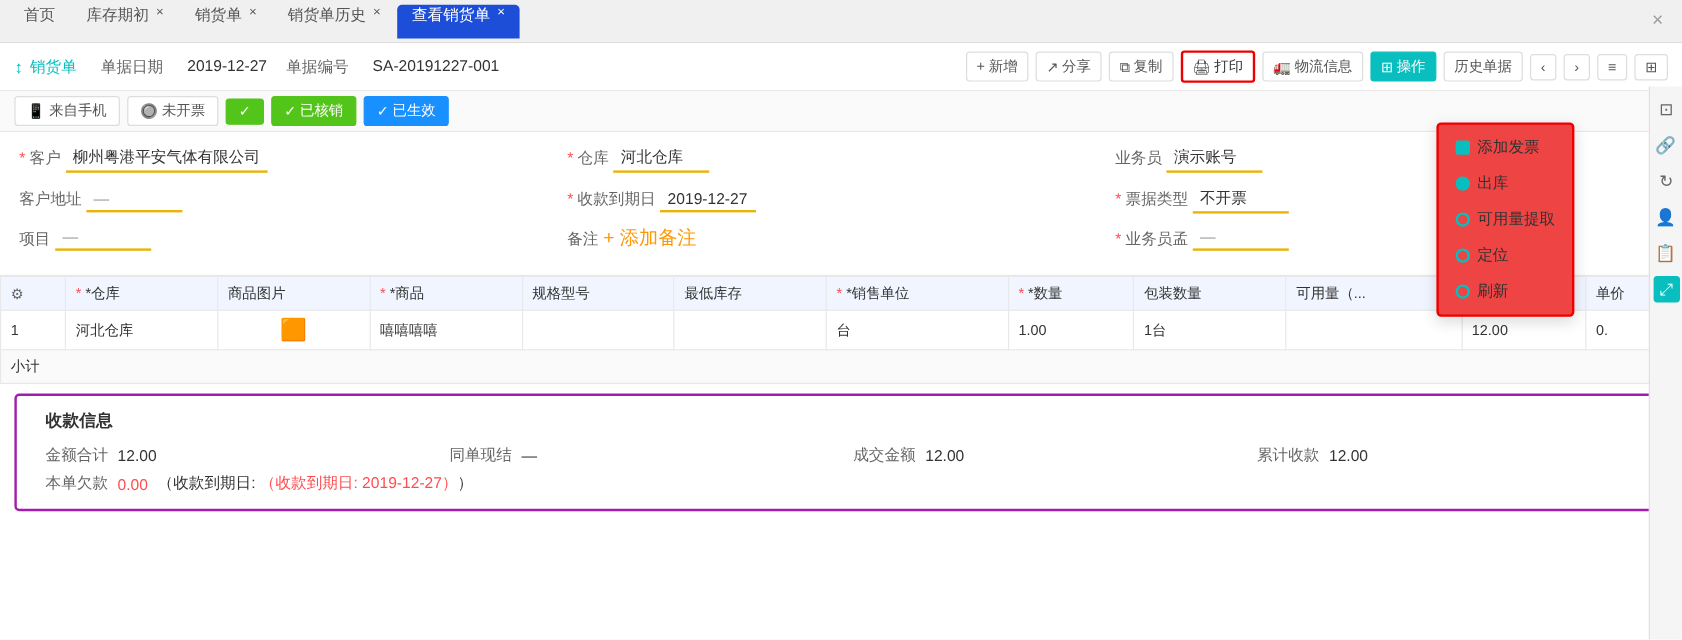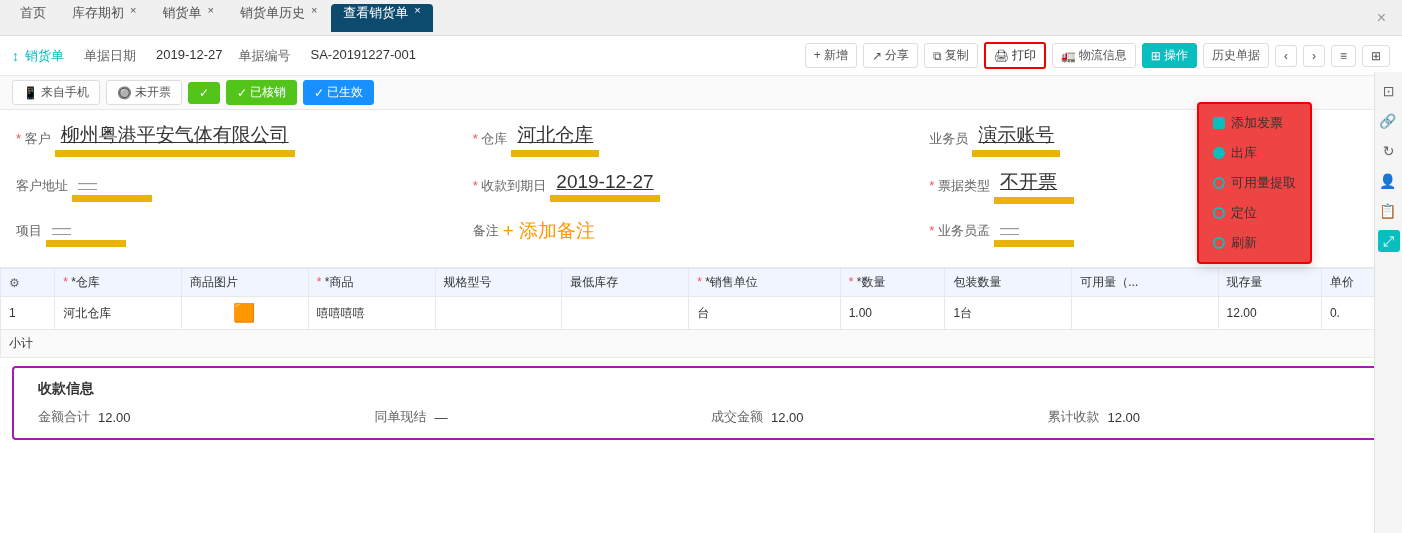--- a/index.html
+++ b/index.html
@@ -1,21 +1,21 @@
 <!DOCTYPE html>
 <html><head>
   <meta charset="utf-8">
   <style>
     * { box-sizing: border-box; margin: 0; padding: 0; }
     body { font-family: 'Microsoft YaHei', Arial, sans-serif; font-size: 13px; background: #f5f5f5; color: #333; overflow: hidden; }
 
     
     .tab-bar { display: flex; align-items: center; background: #f0f0f0; border-bottom: 1px solid #ddd; height: 36px; padding: 0 8px; }
     .tab { display: flex; padding: 0 12px; height: 28px; border-radius: 4px 4px 0 0; cursor: pointer; font-size: 13px; color: #555; margin-right: 2px; }
-    .tab.active { background: #0c4a6e; color: #fff; }
+    .tab.active { background: #1d4ed8; color: #fff; }
     .tab .close-btn { margin-left: 6px; font-size: 11px; cursor: pointer; }
     .tab-home { background: none; }
     .tab-spacer { flex: 1; }
     .tab-x-btn { color: #999; cursor: pointer; font-size: 16px; padding: 4px 8px; }
 
     
     .main-content { background: #fff; height: calc(533px - 36px); overflow: hidden; position: relative; }
 
     
     .doc-header { display: flex; align-items: center; padding: 6px 12px; border-bottom: 1px solid #e8e8e8; background: #fff; }
@@ -33,23 +33,23 @@
     .tb-btn.check { background: #52c41a; color: #fff; border-color: #52c41a; }
     .tb-btn.already-checked { background: #52c41a; color: #fff; border-color: #52c41a; }
     .tb-btn.already-effect { background: #1890ff; color: #fff; border-color: #1890ff; }
 
     
     .form-area { padding: 10px 16px; }
     .form-row { display: flex; align-items: center; gap: 0; margin-bottom: 10px; }
     .form-field { display: flex; align-items: center; flex: 1; }
     .form-label { color: #666; font-size: 13px; white-space: nowrap; margin-right: 4px; }
     .form-label.required::before { content: '* '; color: #ff4d4f; }
-    .form-value { font-size: 19px; color: #333; border-bottom: 7px solid #eab308; padding: 2px 6px; min-width: 80px; text-decoration: underline; }
+    .form-value { font-size: 13px; color: #333; border-bottom: 2px solid #eab308; padding: 2px 6px; min-width: 80px; }
     .form-value.dashes { color: #999; }
-    .add-note-btn { color: #ff9800; cursor: pointer; font-size: 19px; display: flex; align-items: center; gap: 3px; }
+    .add-note-btn { color: #ff9800; cursor: pointer; font-size: 16px; display: flex; align-items: center; gap: 3px; }
 
     
     .table-wrapper { overflow-x: auto; border-top: 1px solid #e8e8e8; }
     table { width: 100%; border-collapse: collapse; font-size: 12px; }
     th { background: #f0f5ff; border: 1px solid #e8e8e8; padding: 5px 8px; text-align: left; font-weight: normal; color: #333; white-space: nowrap; }
     td { border: 1px solid #e8e8e8; padding: 5px 8px; color: #333; white-space: nowrap; }
     tr:nth-child(even) td { background: #fafafa; }
     .subtotal-row td { background: #fff8e8; font-weight: normal; }
     .th-required::before { content: '* '; color: #ff4d4f; }
     .th-gear { color: #666; cursor: pointer; }
@@ -267,20 +267,25 @@
         <span class="payment-value">—</span>
       </div>
       <div class="payment-row">
         <span class="payment-label">成交金额</span>
         <span class="payment-value">12.00</span>
       </div>
       <div class="payment-row">
         <span class="payment-label">累计收款</span>
         <span class="payment-value">12.00</span>
       </div>
+      <div class="payment-row" style="grid-column: 1 / -1;">
+        <span class="payment-label">本单欠款</span>
+        <span class="payment-value red">0.00</span>
+        <span class="payment-value">（收款到期日: <span class="date-red" style="color:#ff4d4f">（收款到期日: 2019-12-27）</span>）</span>
+      </div>
     </div>
   </div>
 
   <div class="dropdown-menu">
     <div class="dropdown-item">
       <span class="dropdown-icon icon-rect" style="width:12px;height:12px;background:#09bebe;border-radius:2px;display:inline-block;"></span>
       <span>添加发票</span>
     </div>
     <div class="dropdown-item">
       <span class="dropdown-icon" style="width:12px;height:12px;border-radius:50%;border:2px solid #09bebe;display:inline-block;background:#09bebe;"></span>

